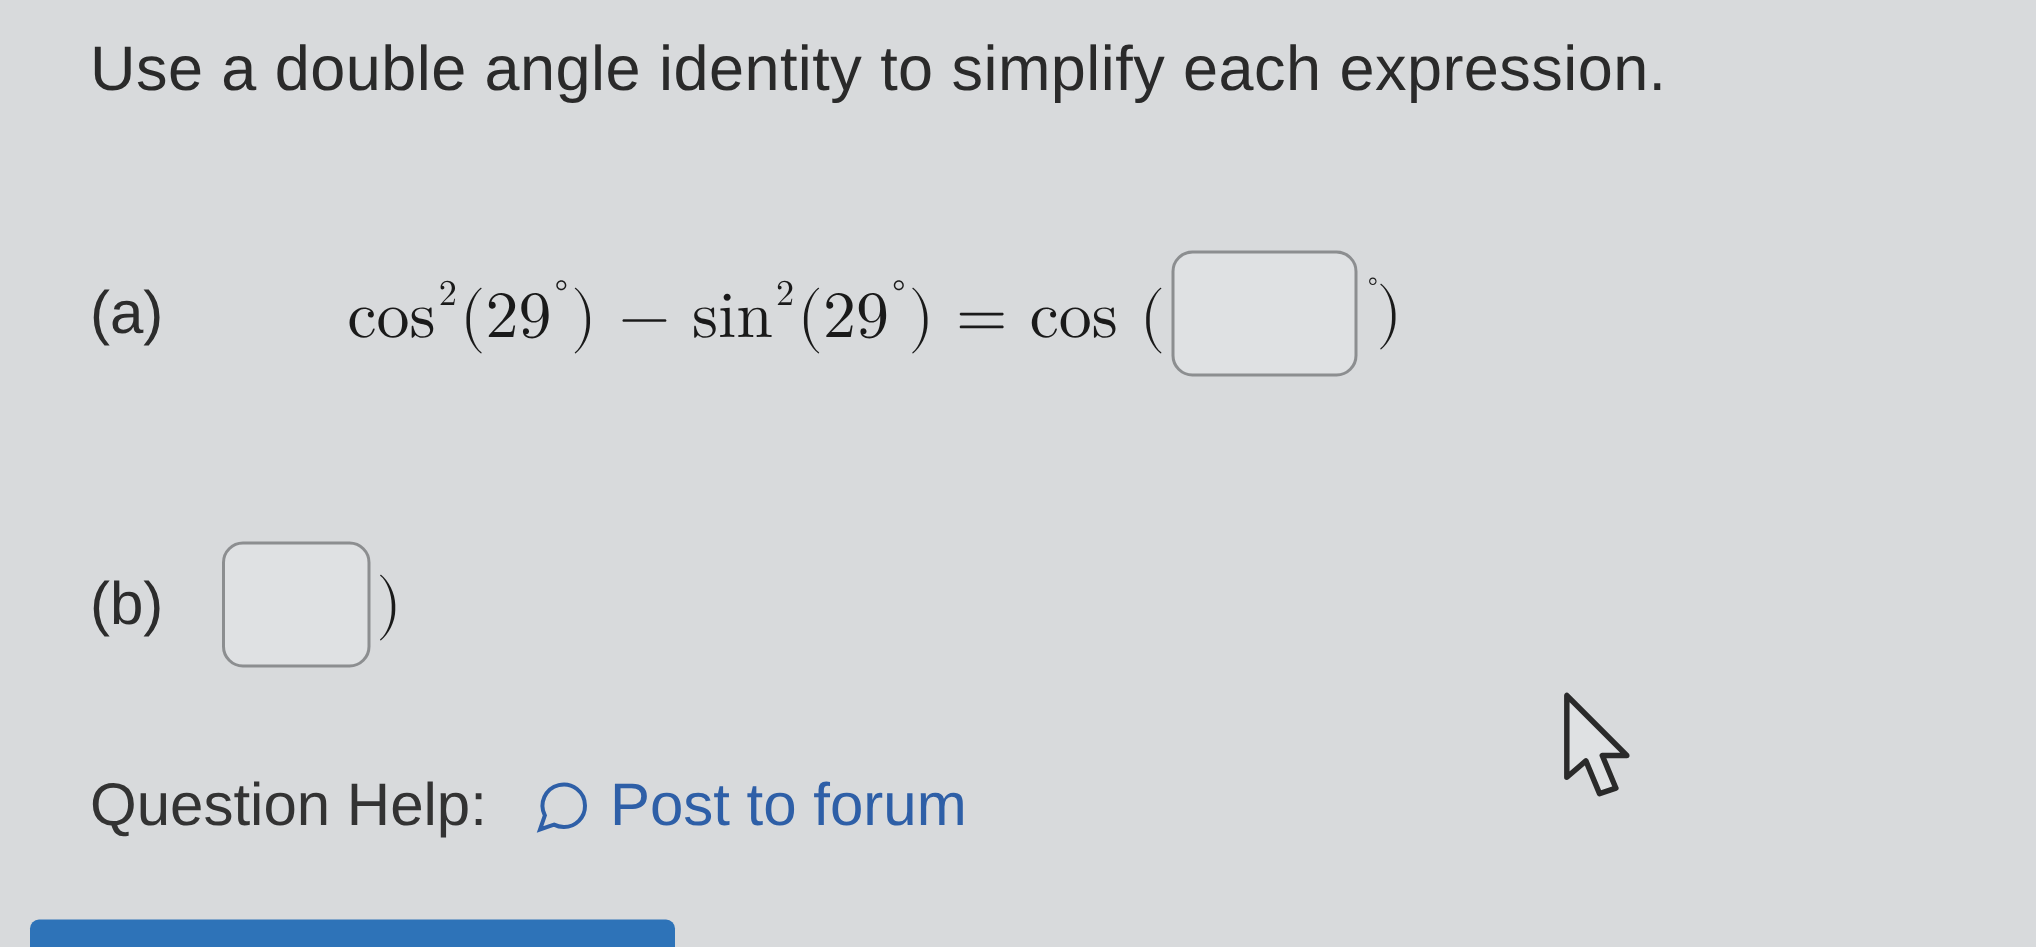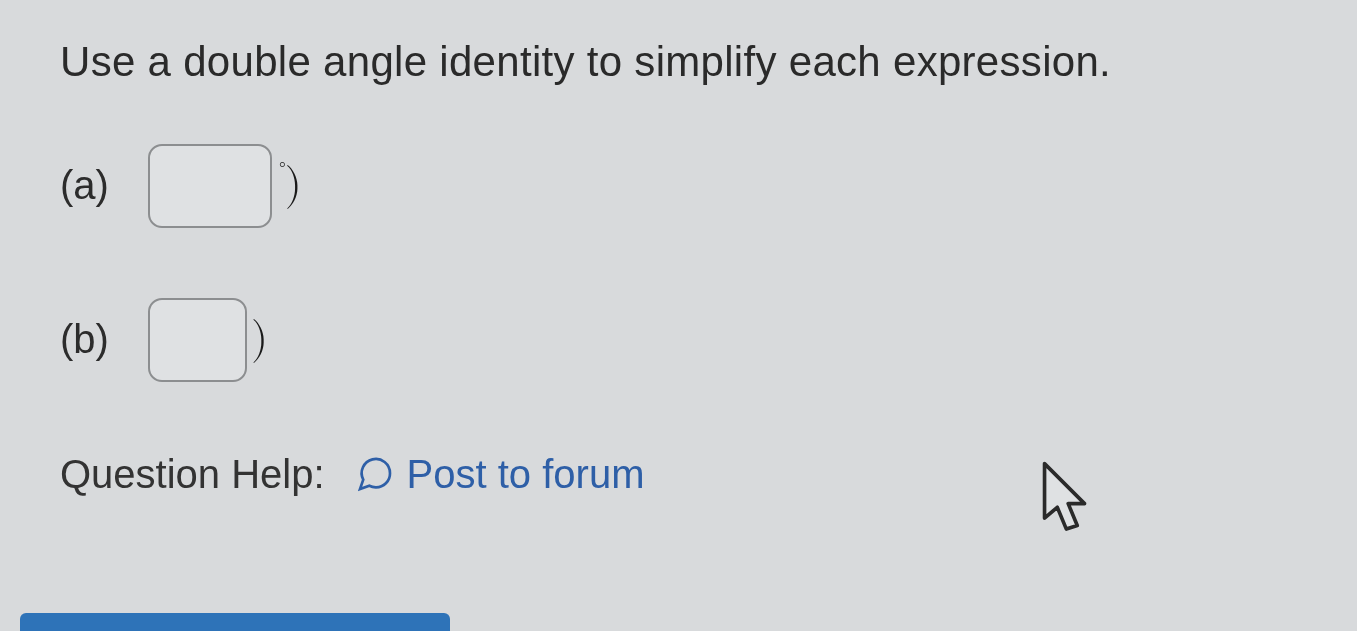--- a/index.html
+++ b/index.html
@@ -14,21 +14,20 @@
   }
   .page {
     padding: 20px 30px 10px 60px;
   }
   .prompt {
     font-size: 42px;
     line-height: 1.25;
     margin-bottom: 55px;
     color: #2a2a2a;
     letter-spacing: 0.3px;
-    margin-top: 16px;
   }
   .part {
     display: flex;
     align-items: center;
     font-size: 44px;
     font-family: "Cambria Math", "Latin Modern Math", "Times New Roman", serif;
     color: #1a1a1a;
   }
   .part + .part {
     margin-top: 70px;
@@ -114,20 +113,23 @@
 </style>
 </head>
 <body>
 
 <div class="page">
 
   <div class="prompt">Use a double angle identity to simplify each expression.</div>
 
   <div class="part">
     <span class="part-label">(a)</span>
+    <span class="mtext">
+      <span>cos</span><span class="sup">2</span><span>(</span><span>29</span><span class="deg">°</span><span>)</span><span> − </span><span>sin</span><span class="sup">2</span><span>(</span><span>29</span><span class="deg">°</span><span>)</span><span> = </span><span>cos</span><span> (</span>
+    </span>
     <span class="answer-box wide"></span>
     <span class="post-deg-paren">
       <span class="small-deg">°</span>
       <span>)</span>
     </span>
   </div>
 
   <div class="part">
     <span class="part-label">(b)</span>
     <span class="answer-box narrow"></span>

